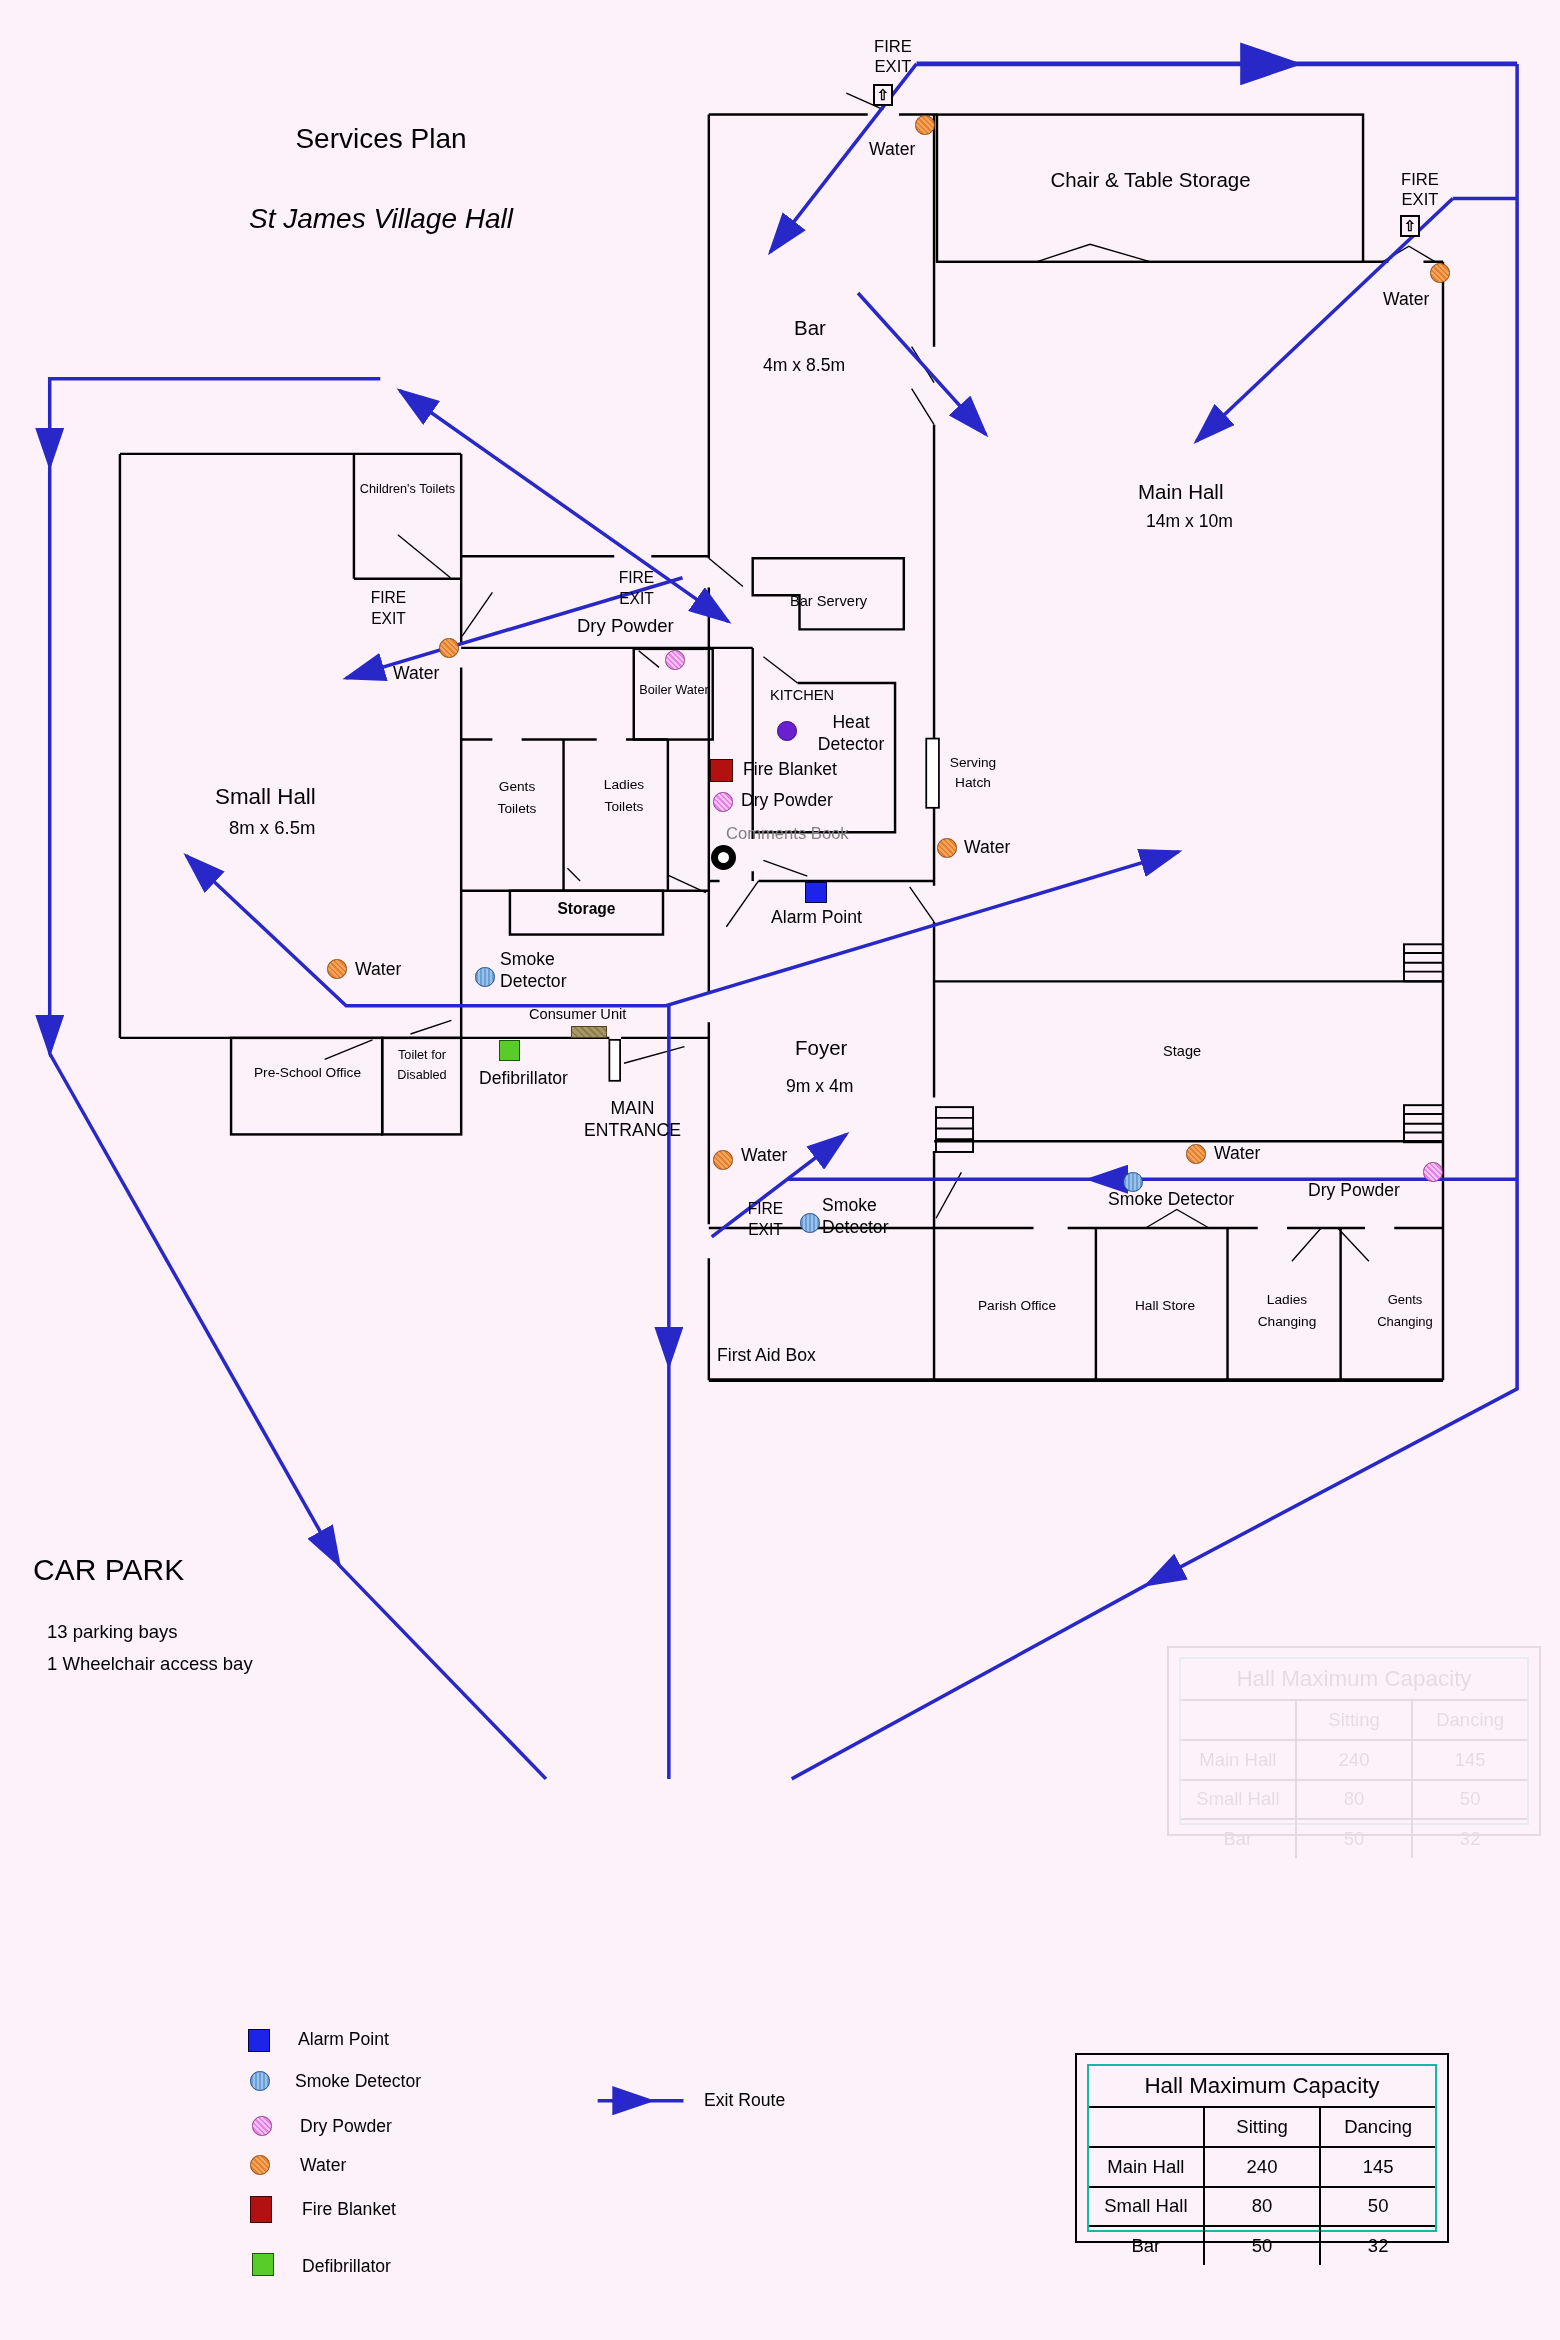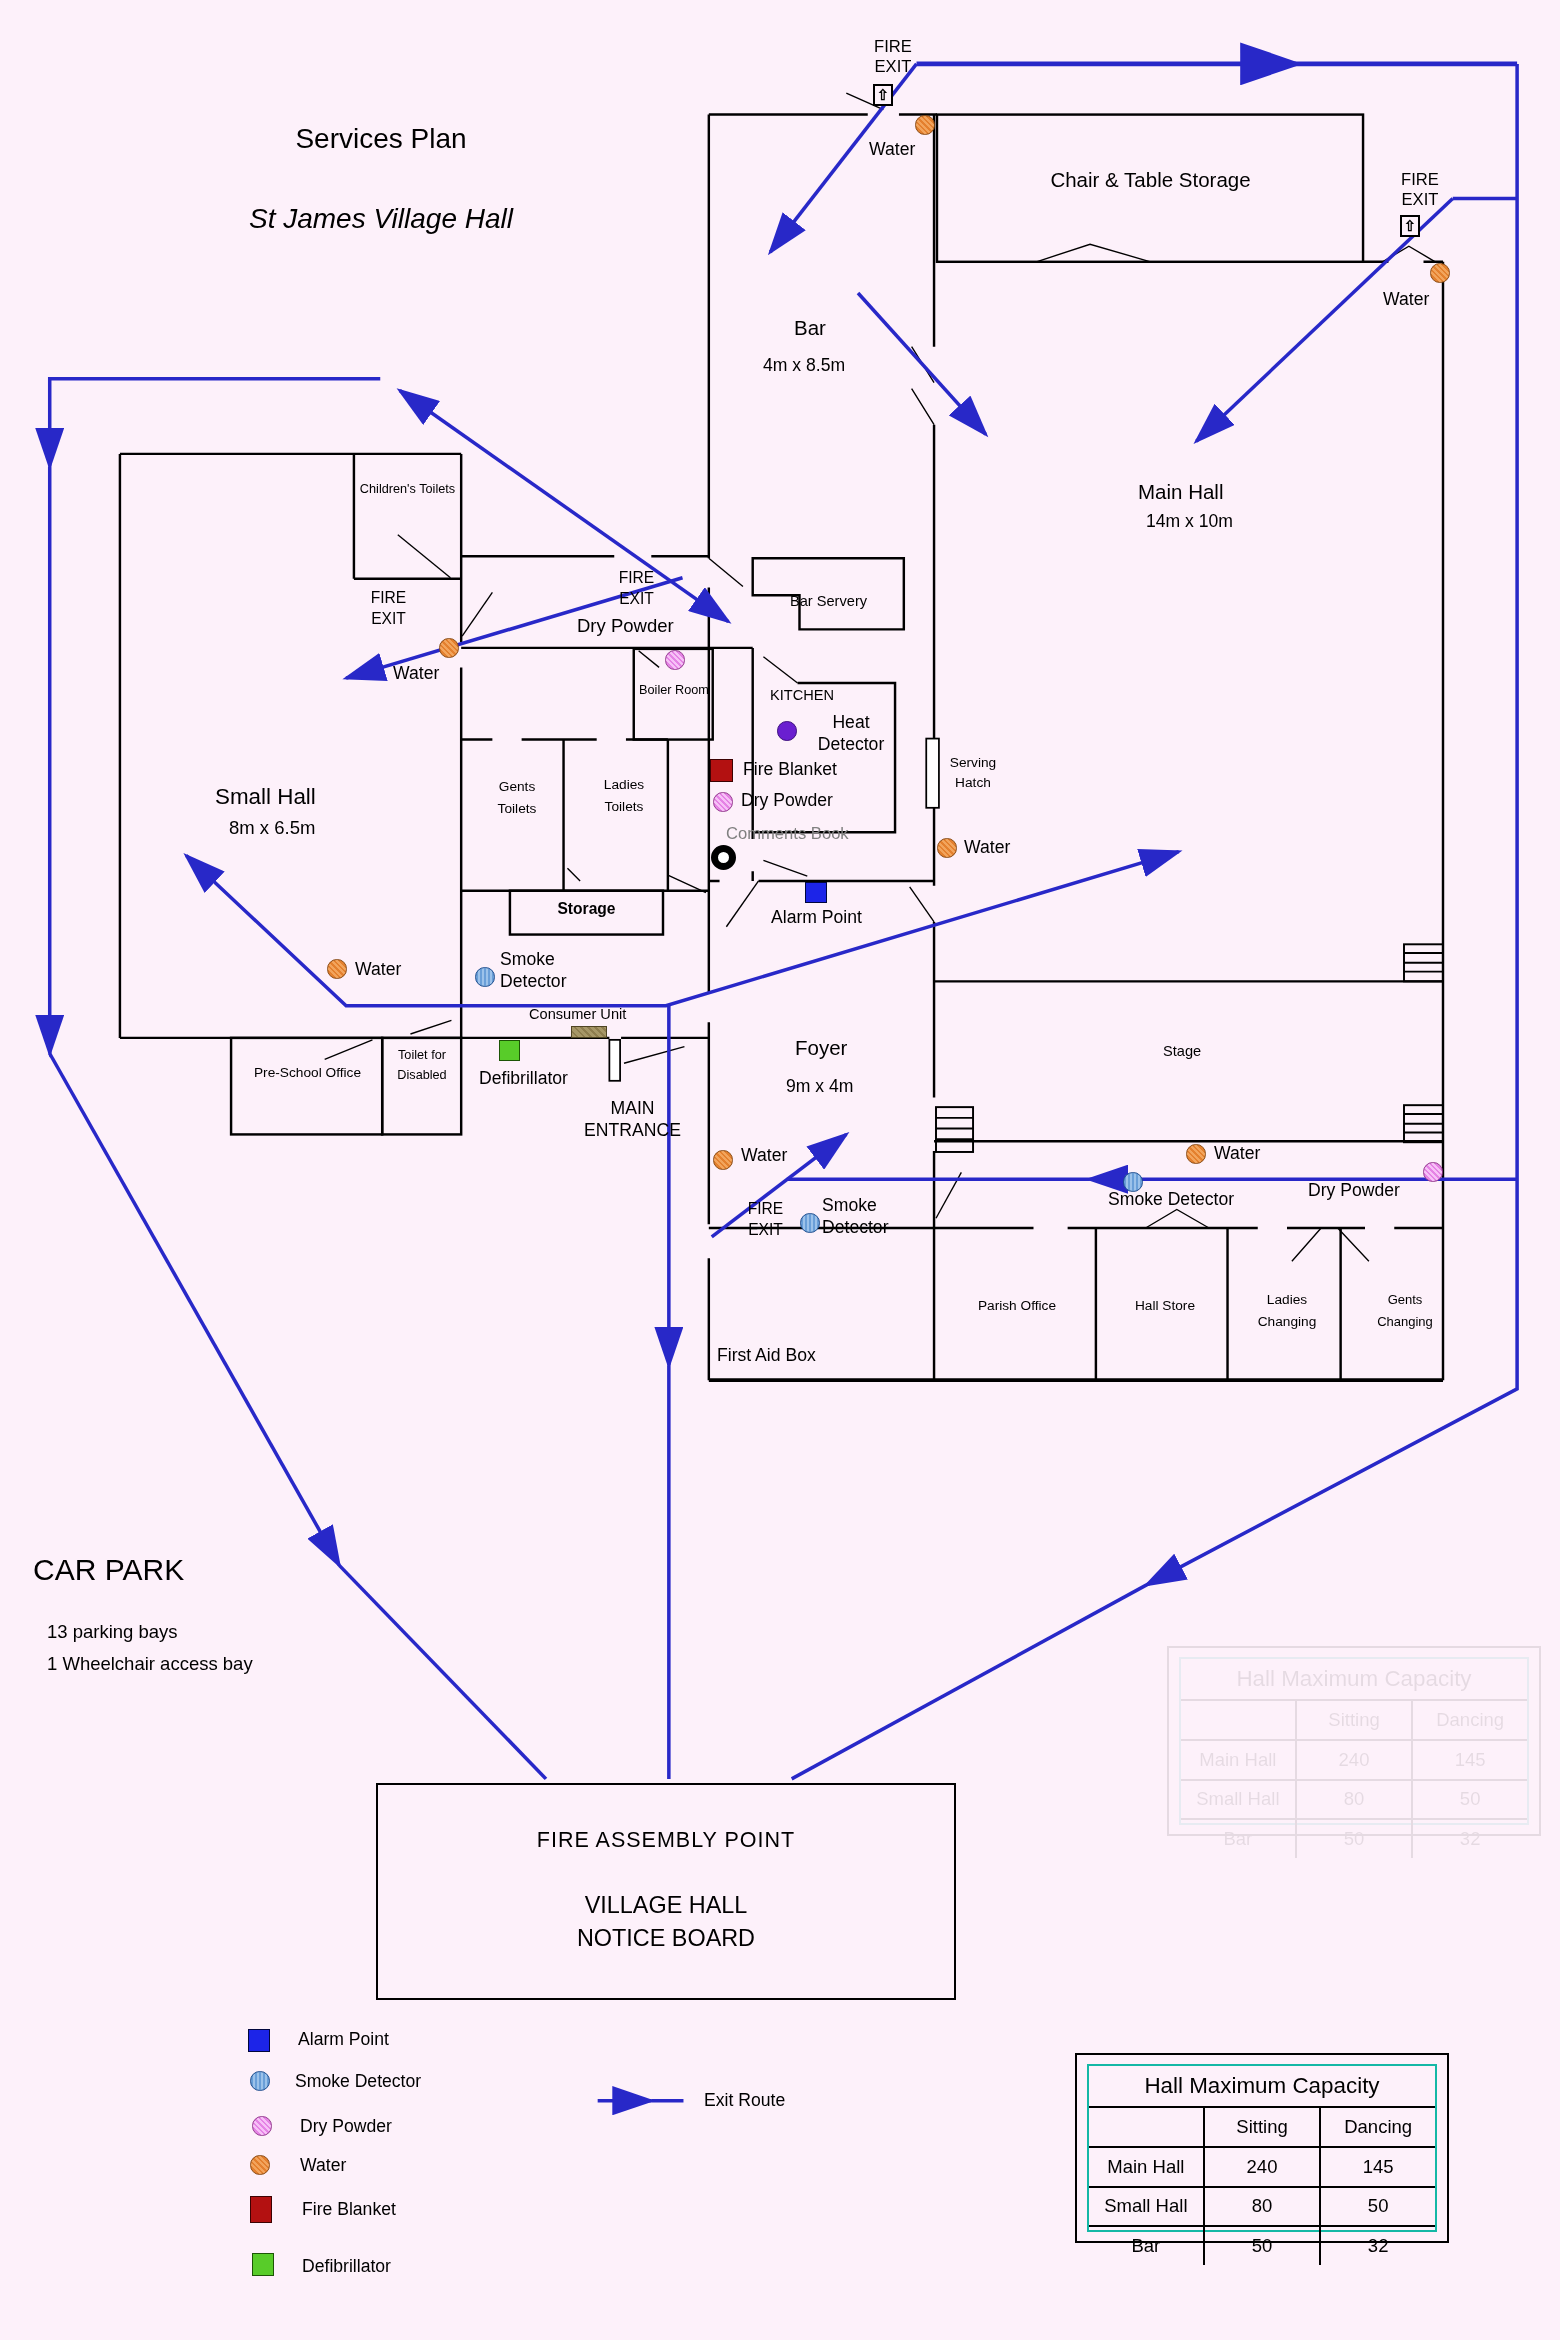--- a/index.html
+++ b/index.html
@@ -179,21 +179,21 @@
 
 <div class="lbl c wrap" style="left:361px;top:588px;width:55px;font-size:15.6px;line-height:20.5px;">FIRE EXIT</div>
 <div class="dot water-dot" style="left:439px;top:638px;"></div>
 <div class="lbl" style="left:393px;top:663px;font-size:17.6px;">Water</div>
 
 <div class="lbl c wrap" style="left:607px;top:568px;width:59px;font-size:15.6px;line-height:20.5px;">FIRE EXIT</div>
 <div class="lbl" style="left:577px;top:615px;font-size:18.5px;">Dry Powder</div>
 <div class="dot dry-dot" style="left:665px;top:650px;"></div>
 
 <div class="lbl" style="left:790px;top:593px;font-size:14.6px;">Bar Servery</div>
-<div class="lbl c wrap" style="left:636px;top:681px;width:76px;font-size:12.7px;line-height:18.5px;">Boiler Room</div>
+<div class="lbl c wrap" style="left:636px;top:681px;width:76px;font-size:12.7px;line-height:18.5px;">Boiler Water</div>
 <div class="lbl" style="left:770px;top:687px;font-size:14.6px;">KITCHEN</div>
 <div class="dot heat-dot" style="left:777px;top:721px;"></div>
 <div class="lbl c wrap" style="left:805px;top:711px;width:92px;font-size:17.6px;line-height:22.4px;">Heat Detector</div>
 <div class="sq blanket-sq" style="left:710px;top:759px;width:23.4px;height:23.4px;"></div>
 <div class="lbl" style="left:743px;top:759px;font-size:17.6px;">Fire Blanket</div>
 <div class="dot dry-dot" style="left:713px;top:792px;"></div>
 <div class="lbl" style="left:741px;top:790px;font-size:17.6px;">Dry Powder</div>
 <div class="lbl" style="left:726px;top:824px;font-size:16.6px;color:#808080;">Comments Book</div>
 <div class="donut" style="left:711px;top:845px;"></div>
 
@@ -269,25 +269,20 @@
           <div class="cap-cell">50</div>
         </div>
     <div class="cap-row">
           <div class="cap-cell">Bar</div>
           <div class="cap-cell">50</div>
           <div class="cap-cell">32</div>
         </div>
   </div>
 </div>
 
-<div class="assembly">
-  <div class="l1">FIRE ASSEMBLY POINT</div>
-  <div class="l2">VILLAGE HALL</div>
-  <div class="l3">NOTICE BOARD</div>
-</div>
 
 <div>
   <div class="sq alarm-sq legend-item" style="left:248px;top:2029px;width:21.5px;height:23.4px;"></div>
   <div class="lbl" style="left:298px;top:2029px;font-size:17.6px;">Alarm Point</div>
   <div class="dot smoke-dot legend-item" style="left:250px;top:2071px;"></div>
   <div class="lbl" style="left:295px;top:2071px;font-size:17.6px;">Smoke Detector</div>
   <div class="dot dry-dot legend-item" style="left:252px;top:2116px;"></div>
   <div class="lbl" style="left:300px;top:2116px;font-size:17.6px;">Dry Powder</div>
   <div class="dot water-dot legend-item" style="left:250px;top:2155px;"></div>
   <div class="lbl" style="left:300px;top:2155px;font-size:17.6px;">Water</div>

